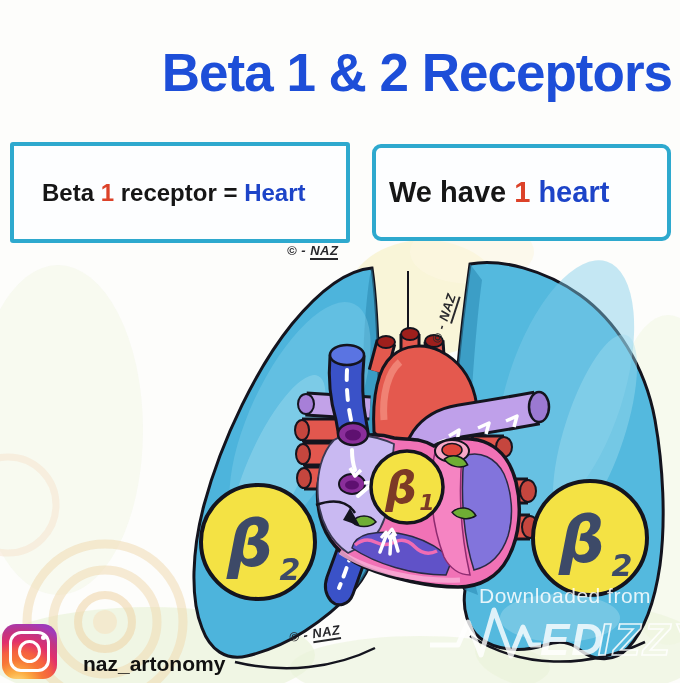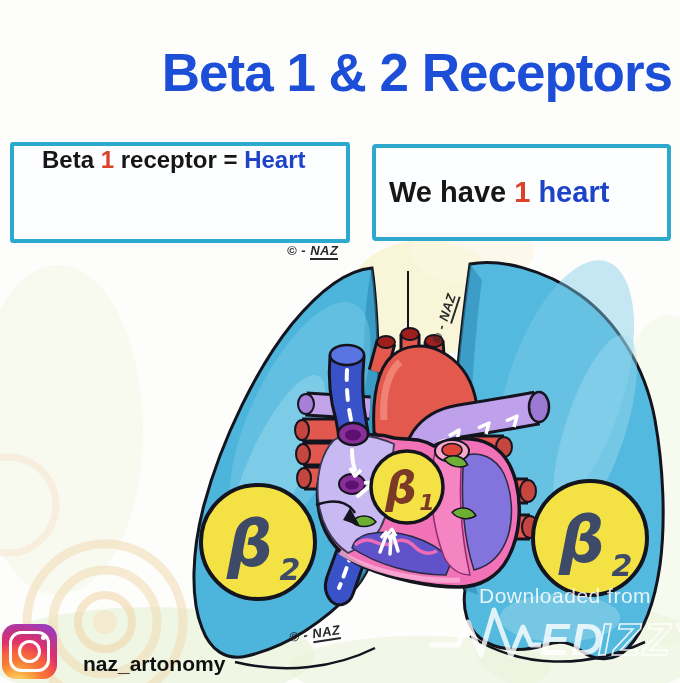--- a/index.html
+++ b/index.html
@@ -13,28 +13,28 @@
 
   .page-title{
     position:absolute;left:0;right:8px;top:6px;z-index:3;
     text-align:right;font-size:53px;font-weight:bold;letter-spacing:-1px;
     color:#1d4ed8;white-space:nowrap;
   }
 
   .legend-box{
     position:absolute;left:10px;top:142px;width:340px;height:101px;z-index:3;
     background:#fdfeff;border:4px solid #2EA9CE;border-radius:3px;
-    display:flex;flex-direction:column;gap:9px;
+    display:flex;flex-direction:column;justify-content:center;gap:9px;
     padding-left:28px;
   }
   .legend-row{font-size:24px;font-weight:bold;color:#161616;white-space:nowrap;}
 
   .statement-box{
     position:absolute;left:372px;top:144px;width:299px;height:97px;z-index:3;
-    background:#fdfeff;border:4px solid #2EA9CE;border-radius:4px;
+    background:#fdfeff;border:4px solid #2EA9CE;border-radius:9px;
     display:flex;flex-direction:column;justify-content:center;gap:12px;
     padding-left:13px;
   }
   .statement-line{font-size:29px;font-weight:bold;color:#161616;white-space:nowrap;}
 
   .num-red{color:#DC4229;}
   .organ-blue{color:#1D44C8;}
 
   .sig{
     position:absolute;z-index:4;font-size:13px;font-weight:bold;font-style:italic;

